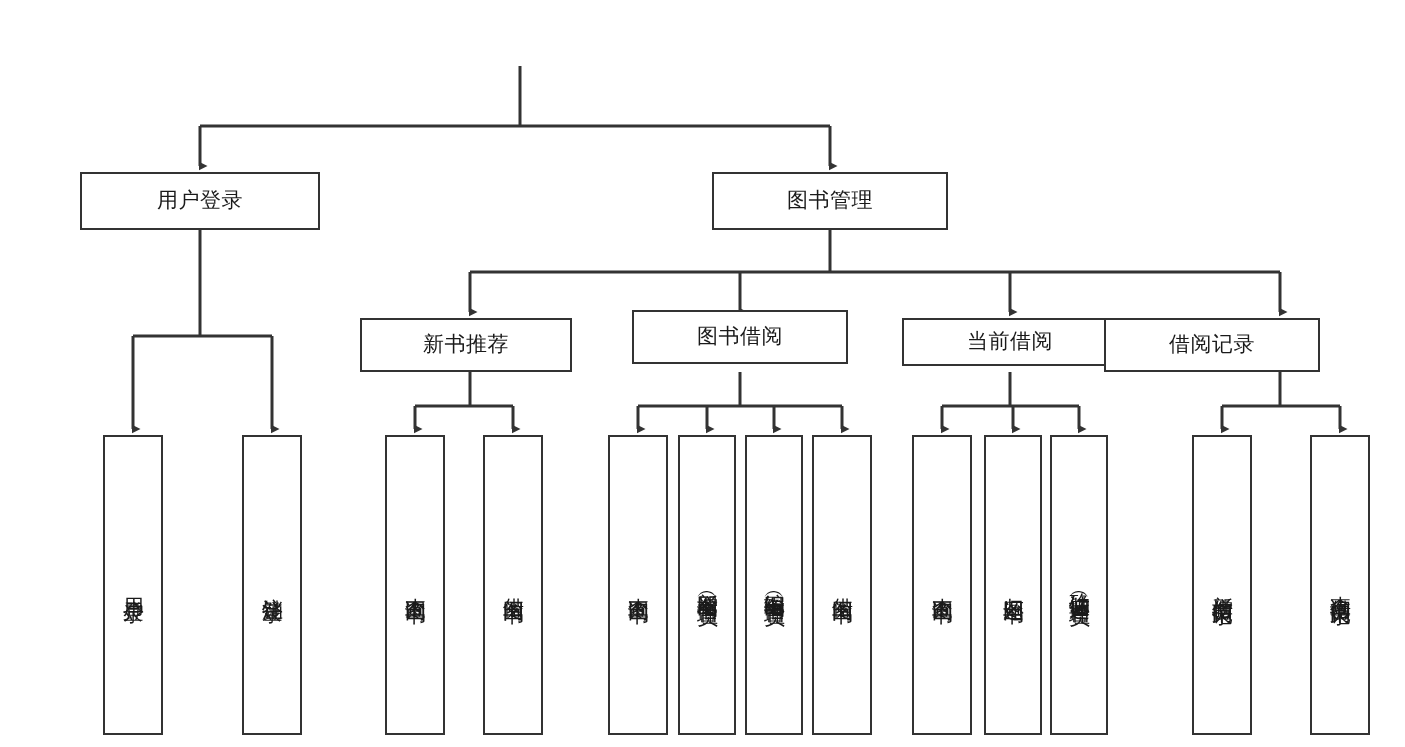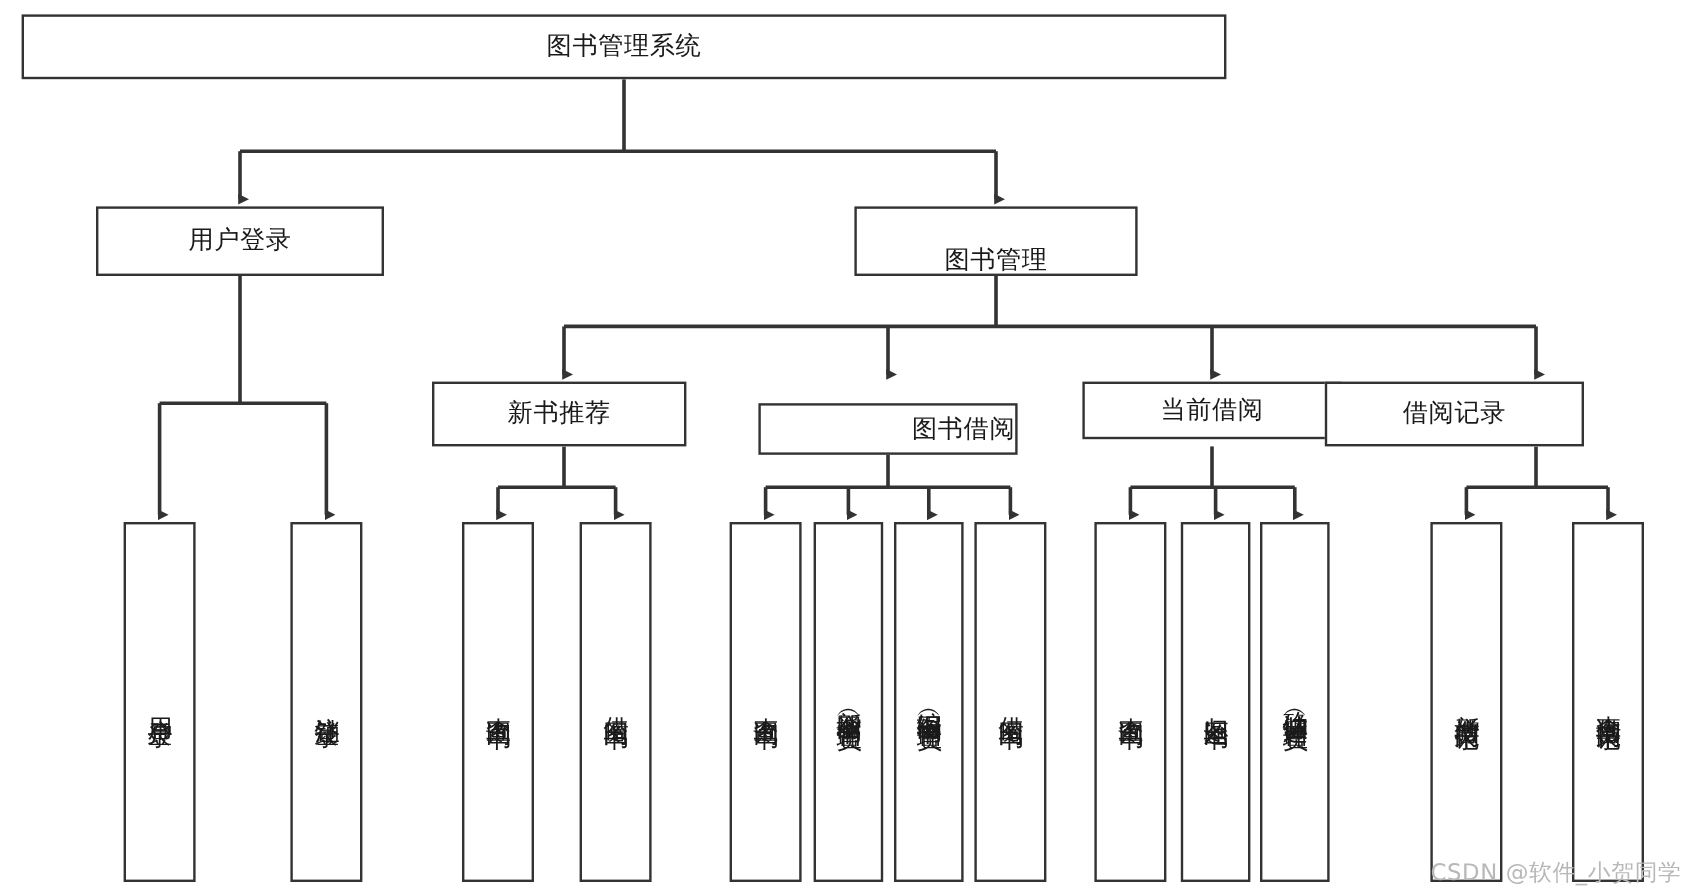--- a/index.html
+++ b/index.html
@@ -123,35 +123,32 @@
     </g>
 
     <g stroke="#333333" stroke-width="3" fill="none">
       <path d="M 1280 372 L 1280 406"></path>
       <path d="M 1222 406 L 1340 406"></path>
       <path d="M 1222 406 L 1222 429" marker-end="url(#arrow)"></path>
       <path d="M 1340 406 L 1340 429" marker-end="url(#arrow)"></path>
     </g>
   </svg>
 
-  <div class="node-box" style="left:18px; top:12px; width:1004px; height:54px;">
-    <span class="node-label-h">图书管理系统</span>
-  </div>
 
   <div class="node-box" style="left:80px; top:172px; width:240px; height:58px;">
     <span class="node-label-h">用户登录</span>
   </div>
-  <div class="node-box" style="left:712px; top:172px; width:236px; height:58px;align-items:flex-end;">
+  <div class="node-box" style="left:712px; top:172px; width:236px; height:58px;">
     <span class="node-label-h">图书管理</span>
   </div>
 
   <div class="node-box" style="left:360px; top:318px; width:212px; height:54px;">
     <span class="node-label-h">新书推荐</span>
   </div>
-  <div class="node-box" style="left:632px; top:336px; width:216px; height:43px;justify-content:flex-end;">
+  <div class="node-box" style="left:632px; top:310px; width:216px; height:54px;">
     <span class="node-label-h">图书借阅</span>
   </div>
   <div class="node-box" style="left:902px; top:318px; width:216px; height:48px;">
     <span class="node-label-h">当前借阅</span>
   </div>
   <div class="node-box" style="left:1104px; top:318px; width:216px; height:54px;">
     <span class="node-label-h">借阅记录</span>
   </div>
 
   <div class="node-box" style="left:103px; top:435px; width:60px; height:300px;">
@@ -187,15 +184,14 @@
   <div class="node-box" style="left:1050px; top:435px; width:58px; height:300px;">
     <span class="node-label-v">确认归还（管理员）</span>
   </div>
   <div class="node-box" style="left:1192px; top:435px; width:60px; height:300px;">
     <span class="node-label-v">新增借阅记录</span>
   </div>
   <div class="node-box" style="left:1310px; top:435px; width:60px; height:300px;">
     <span class="node-label-v">查询借阅记录</span>
   </div>
 
-  <div class="watermark" style="left:1192px; top:714px;">CSDN @软件_小贺同学</div>
 
 </div>
 
 </body></html>

